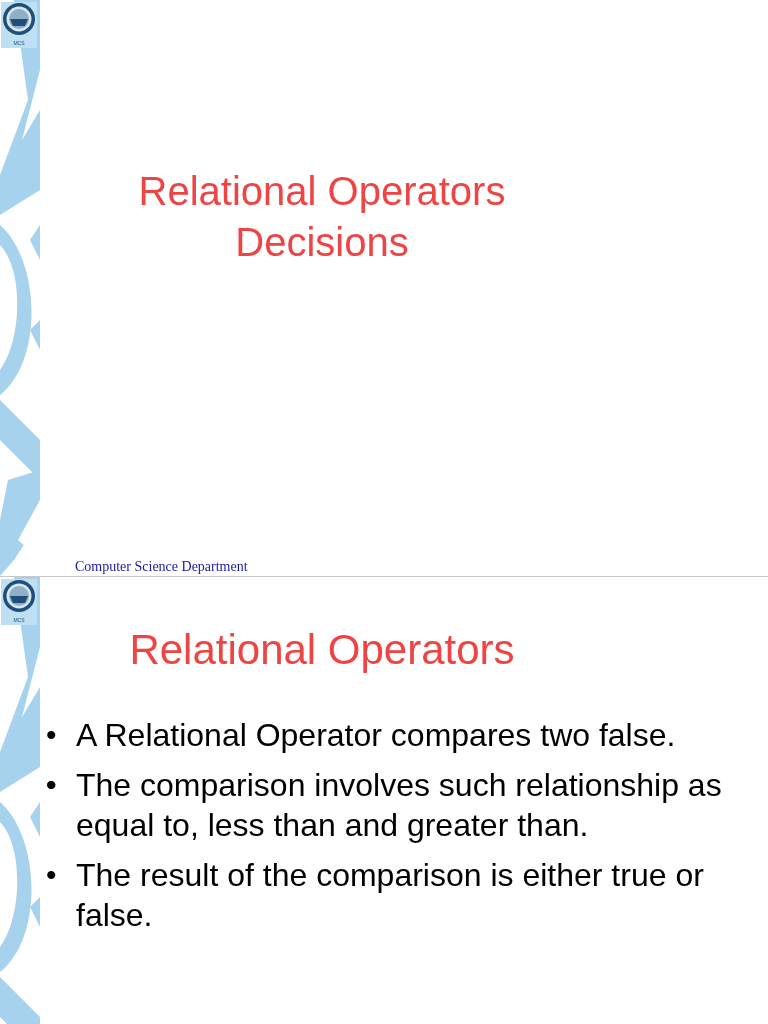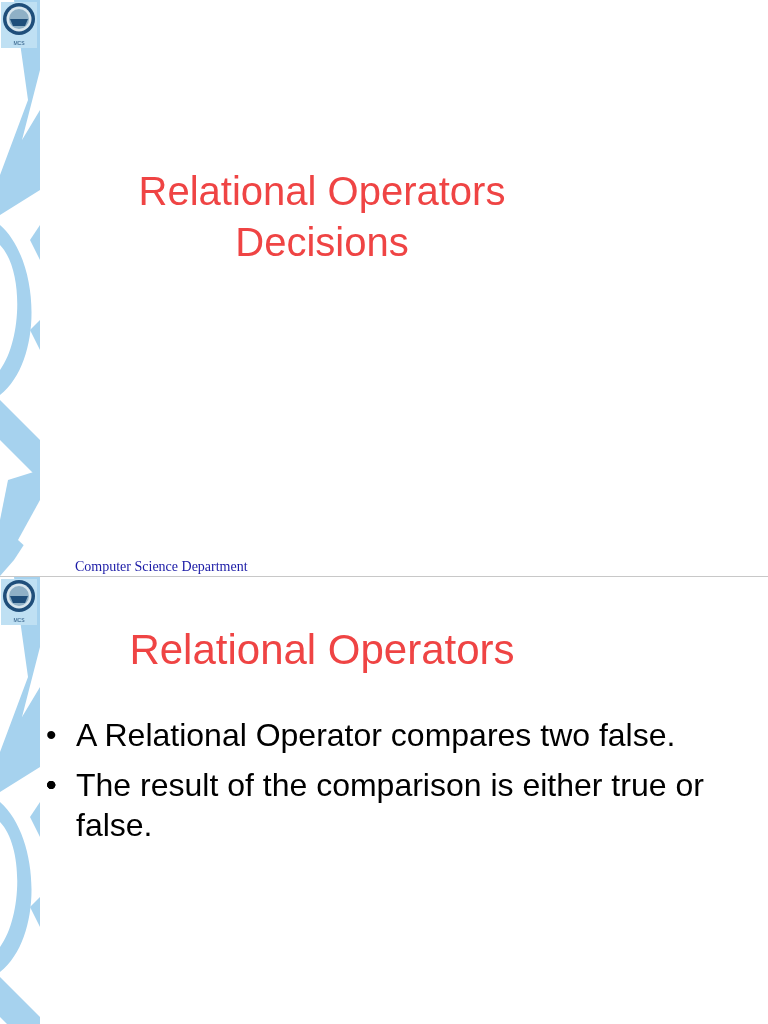--- a/index.html
+++ b/index.html
@@ -69,19 +69,20 @@
   <ul class="bullets">
     <li class="bullet">
       <span class="bullet-dot">•</span>
       <span>A Relational Operator compares two false.</span>
     </li>
     <li class="bullet">
       <span class="bullet-dot">•</span>
     </li>
     <li class="bullet">
       <span class="bullet-dot">•</span>
+      <span>The comparison involves such relationship as equal to, less than and greater than.</span>
     </li>
     <li class="bullet">
       <span class="bullet-dot">•</span>
       <span>The result of the comparison is either true or false.</span>
     </li>
   </ul>
 </div>
 
 </body></html>

